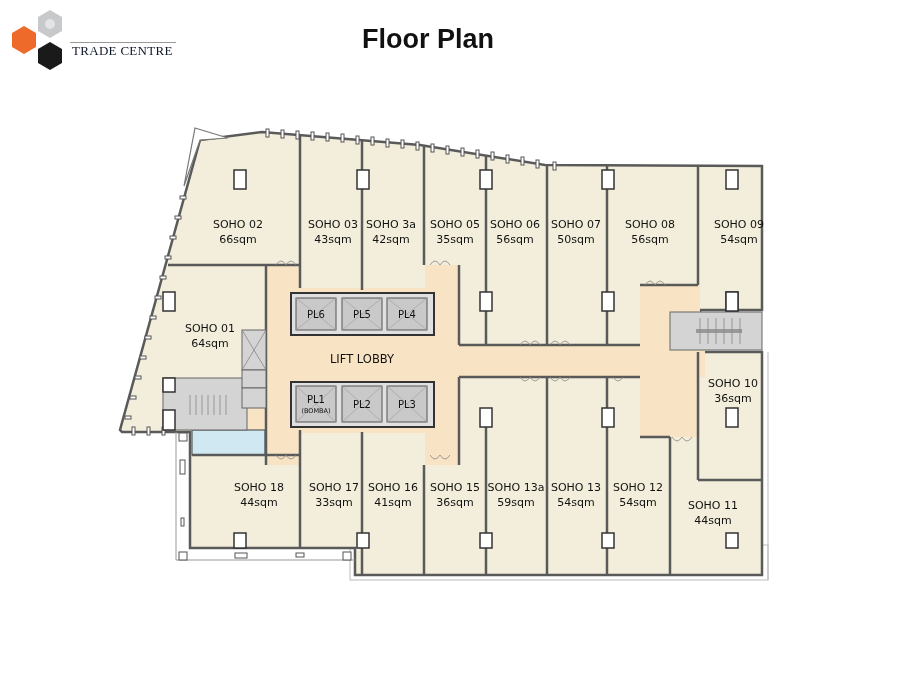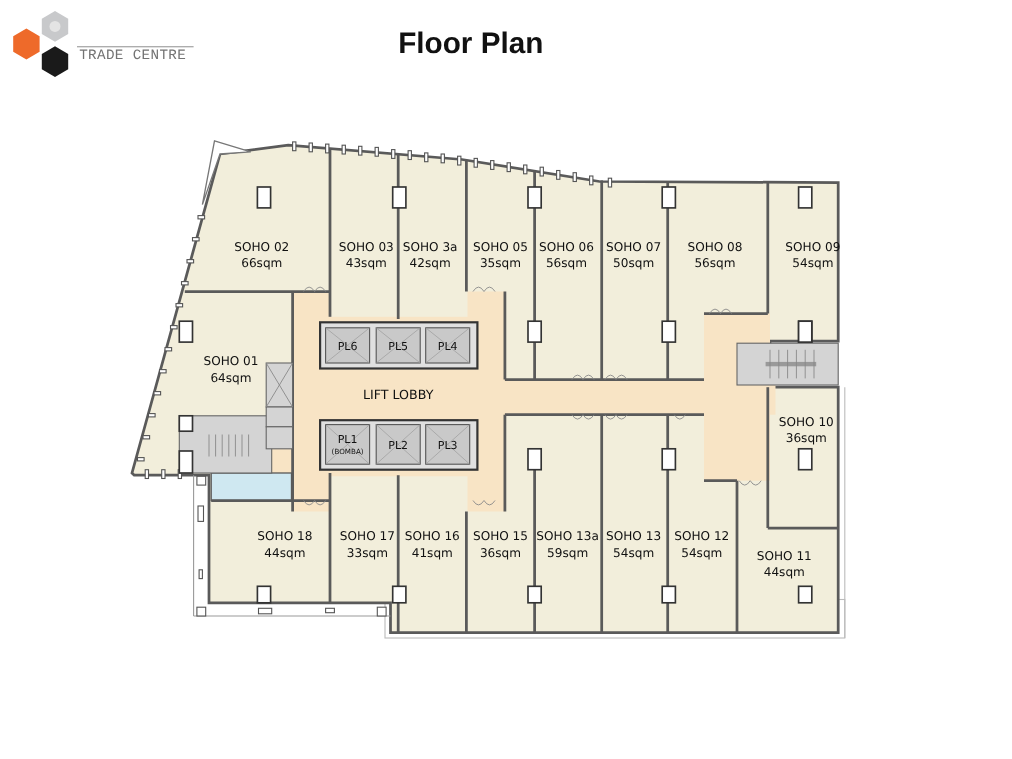--- a/index.html
+++ b/index.html
@@ -1,19 +1,19 @@
 <!DOCTYPE html>
 <html><head>
 <meta charset="utf-8">
 <style>
   html, body { margin:0; padding:0; background:#ffffff; }
   body { width:920px; height:690px; position:relative; overflow:hidden; font-family:"Liberation Sans", sans-serif; }
   .logo { position:absolute; left:4px; top:8px; width:180px; height:64px; }
   .logo-text1 { position:absolute; left:68px; top:10px; font-family:"Liberation Serif", serif; font-size:22px; color:#222; letter-spacing:0.5px; }
-  .logo-text2 { position:absolute; left:68px; top:35px; font-family:Liberation Mono, monospace; font-size:13px; color:#737373; letter-spacing:0.3px; }
+  .logo-text2 { position:absolute; left:68px; top:35px; font-family:Liberation Serif, serif; font-size:13px; color:#0f172a; letter-spacing:0.3px; }
   .logo-line { position:absolute; left:66px; top:34px; width:106px; height:1px; background:#999; }
   .title { position:absolute; left:0; width:856px; top:24px; text-align:center; font-family:"Liberation Sans", sans-serif; font-weight:bold; font-size:27px; color:#111; }
   svg.plan { position:absolute; left:0; top:0; }
   .unit-label { font-family:"DejaVu Sans", sans-serif; font-size:11px; fill:#111; }
   .lift-label { font-family:"DejaVu Sans", sans-serif; font-size:10px; fill:#111; }
   .lobby-label { font-family:"DejaVu Sans", sans-serif; font-size:11.5px; fill:#111; }
 </style>
 </head>
 <body>
 

